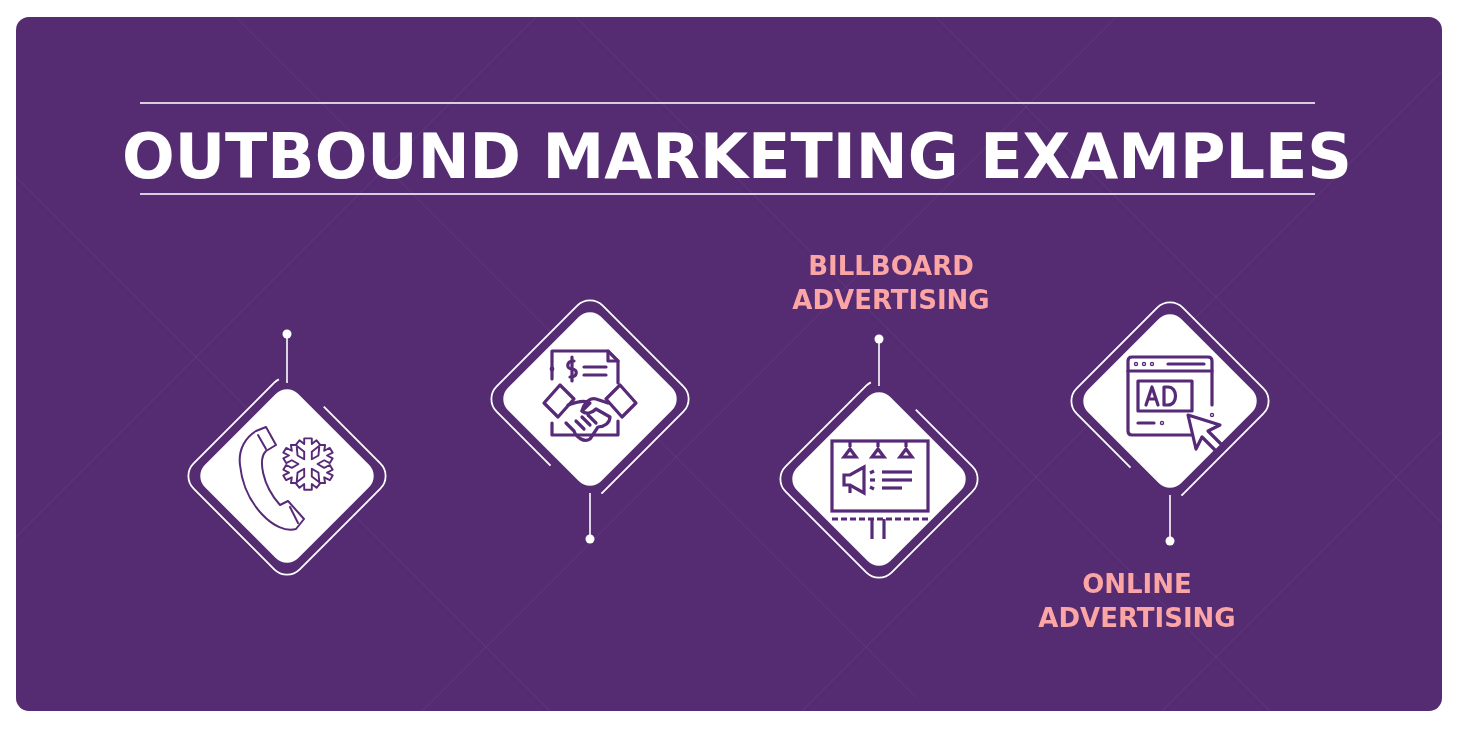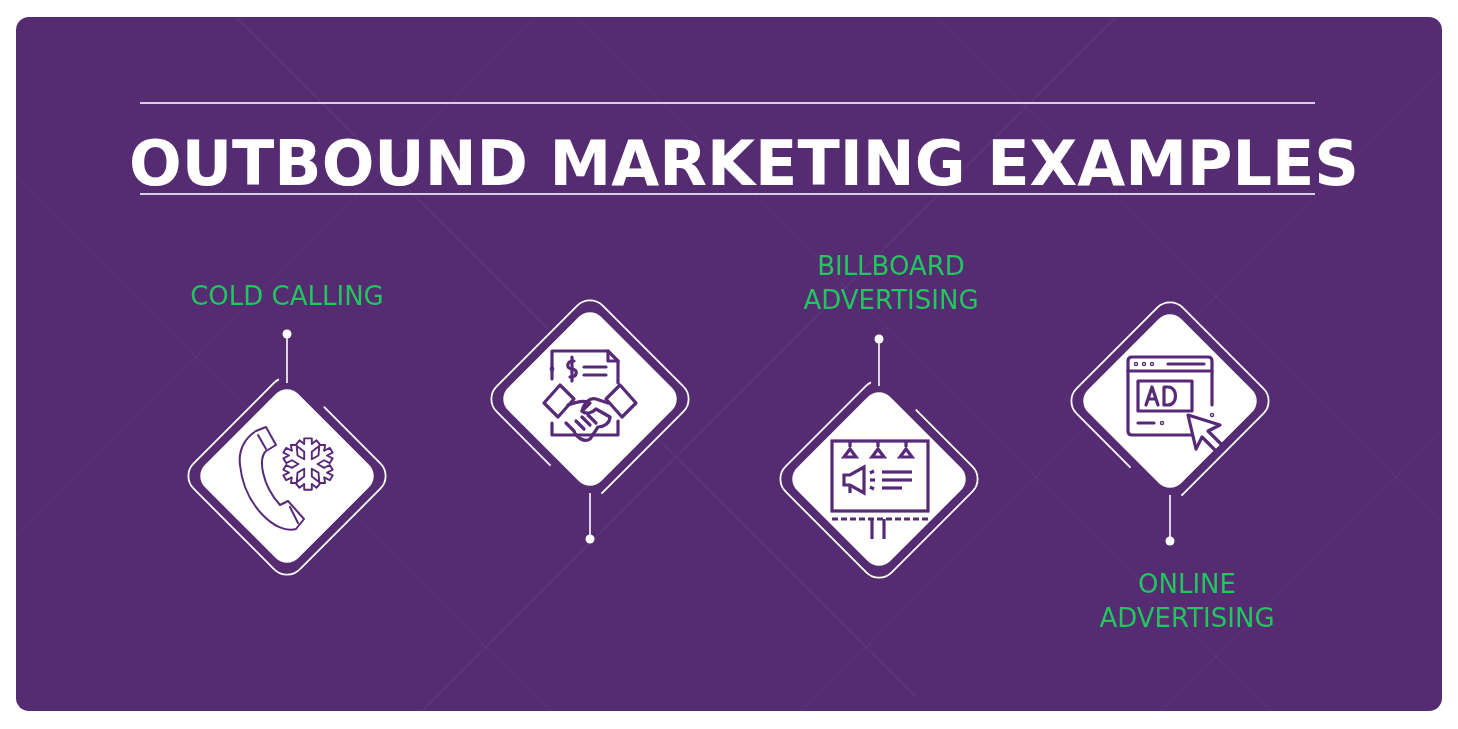--- a/index.html
+++ b/index.html
@@ -9,24 +9,24 @@
       position: absolute; left: 16px; top: 17px; width: 1426px; height: 694px;
       background: #552b72; border-radius: 13px; overflow: hidden;
     }
     .bg-lines { position: absolute; left: 0; top: 0; }
     .rule { position: absolute; left: 124px; width: 1175px; height: 1.5px; background: #d9cde4; }
     .rule.top { top: 85px; }
     .rule.bottom { top: 176px; }
     .title {
       position: absolute; left: 0; top: 96px; width: 1426px; text-align: center;
       color: #ffffff; font-weight: bold; font-size: 62px; letter-spacing: 0px;
-      line-height: 72px; margin: 15px; white-space: nowrap;
+      line-height: 72px; margin: 8px; white-space: nowrap;
     }
     .label {
-      position: absolute; color: #22c55e; font-weight: normal; font-size: 26px;
+      position: absolute; color: #fca5a5; font-weight: bold; font-size: 26px;
       line-height: 34px; text-align: center; white-space: pre-line; width: 300px;
       letter-spacing: 0px;
     }
     .node { position: absolute; }
     .diamond-svg { position: absolute; left: 0; top: 0; overflow: visible; }
   </style>
 </head>
 <body>
 
 <div class="panel">
@@ -41,21 +41,20 @@
       <line x1="380" y1="720" x2="1120" y2="-20"></line>
       <line x1="760" y1="720" x2="1440" y2="40"></line>
       <line x1="1120" y1="720" x2="1460" y2="380"></line>
     </g>
   </svg>
 
   <div class="rule top"></div>
   <h1 class="title">OUTBOUND MARKETING EXAMPLES</h1>
   <div class="rule bottom"></div>
 
-  <div class="label" style="left:121px; top:262px;">COLD CALLING</div>
   <svg class="diamond-svg" width="1426" height="694" style="pointer-events:none;">
 
     <circle cx="271" cy="317" r="4.5" fill="#fff"></circle>
     <line x1="271" y1="317" x2="271" y2="366" stroke="#fff" stroke-width="1.6"></line>
 
     <g transform="translate(271,459) rotate(45)">
       <rect x="-75" y="-75" width="150" height="150" rx="18" ry="18" fill="none" stroke="#fff" stroke-width="1.8" stroke-dasharray="512 64" stroke-dashoffset="-34"></rect>
       <rect x="-66" y="-66" width="132" height="132" rx="16" ry="16" fill="#fff"></rect>
     </g>
   </svg>
@@ -164,16 +163,16 @@
 
       <path d="M40 34 V52 H44 C54 52 54 34 44 34 Z"></path>
 
       <line x1="14" y1="70" x2="30" y2="70"></line>
       <circle cx="38" cy="70" r="0.6" fill="#572a78"></circle>
       <circle cx="88" cy="62" r="0.6" fill="#572a78"></circle>
 
       <path d="M64 62 L96 72 L84 78 L98 92 L92 98 L78 84 L72 96 Z" fill="#fff"></path>
     </g>
   </svg>
-  <div class="label" style="left:1021px; top:550px;">ONLINE
+  <div class="label" style="left:971px; top:550px;">ONLINE
 ADVERTISING</div>
 
 </div>
 
 </body></html>

